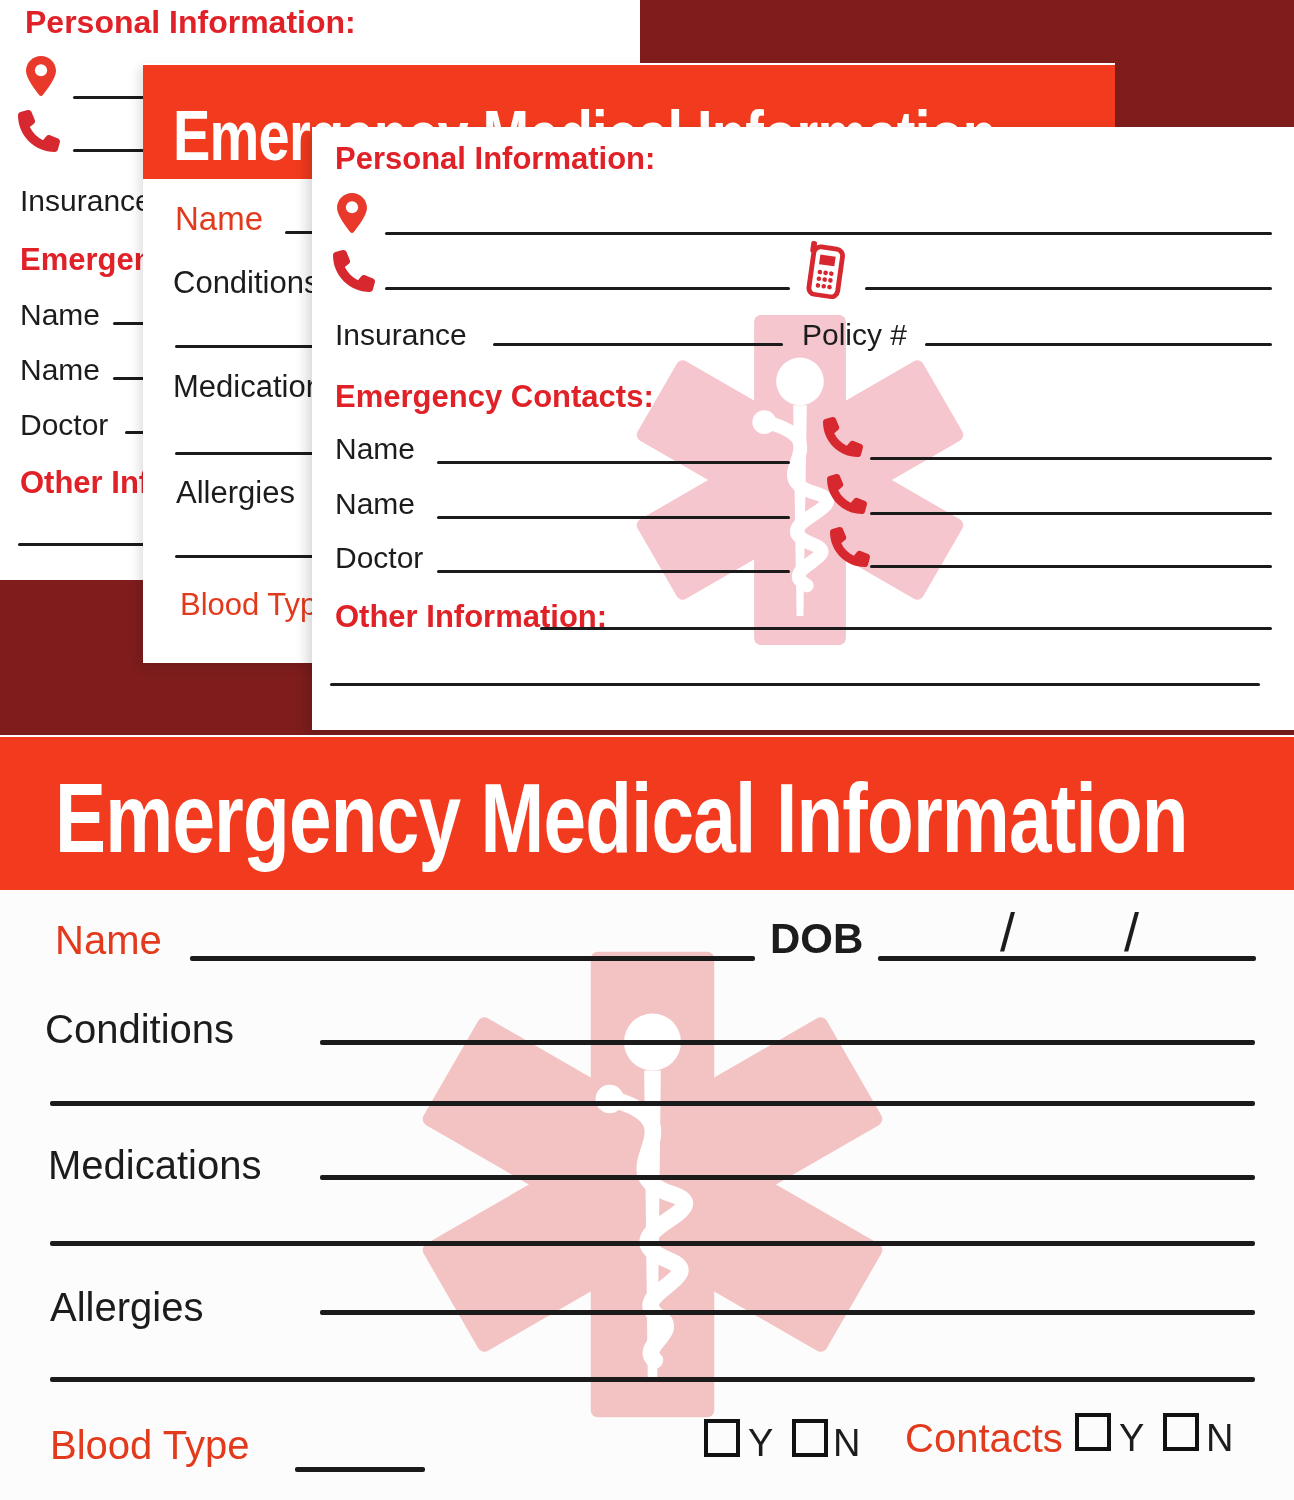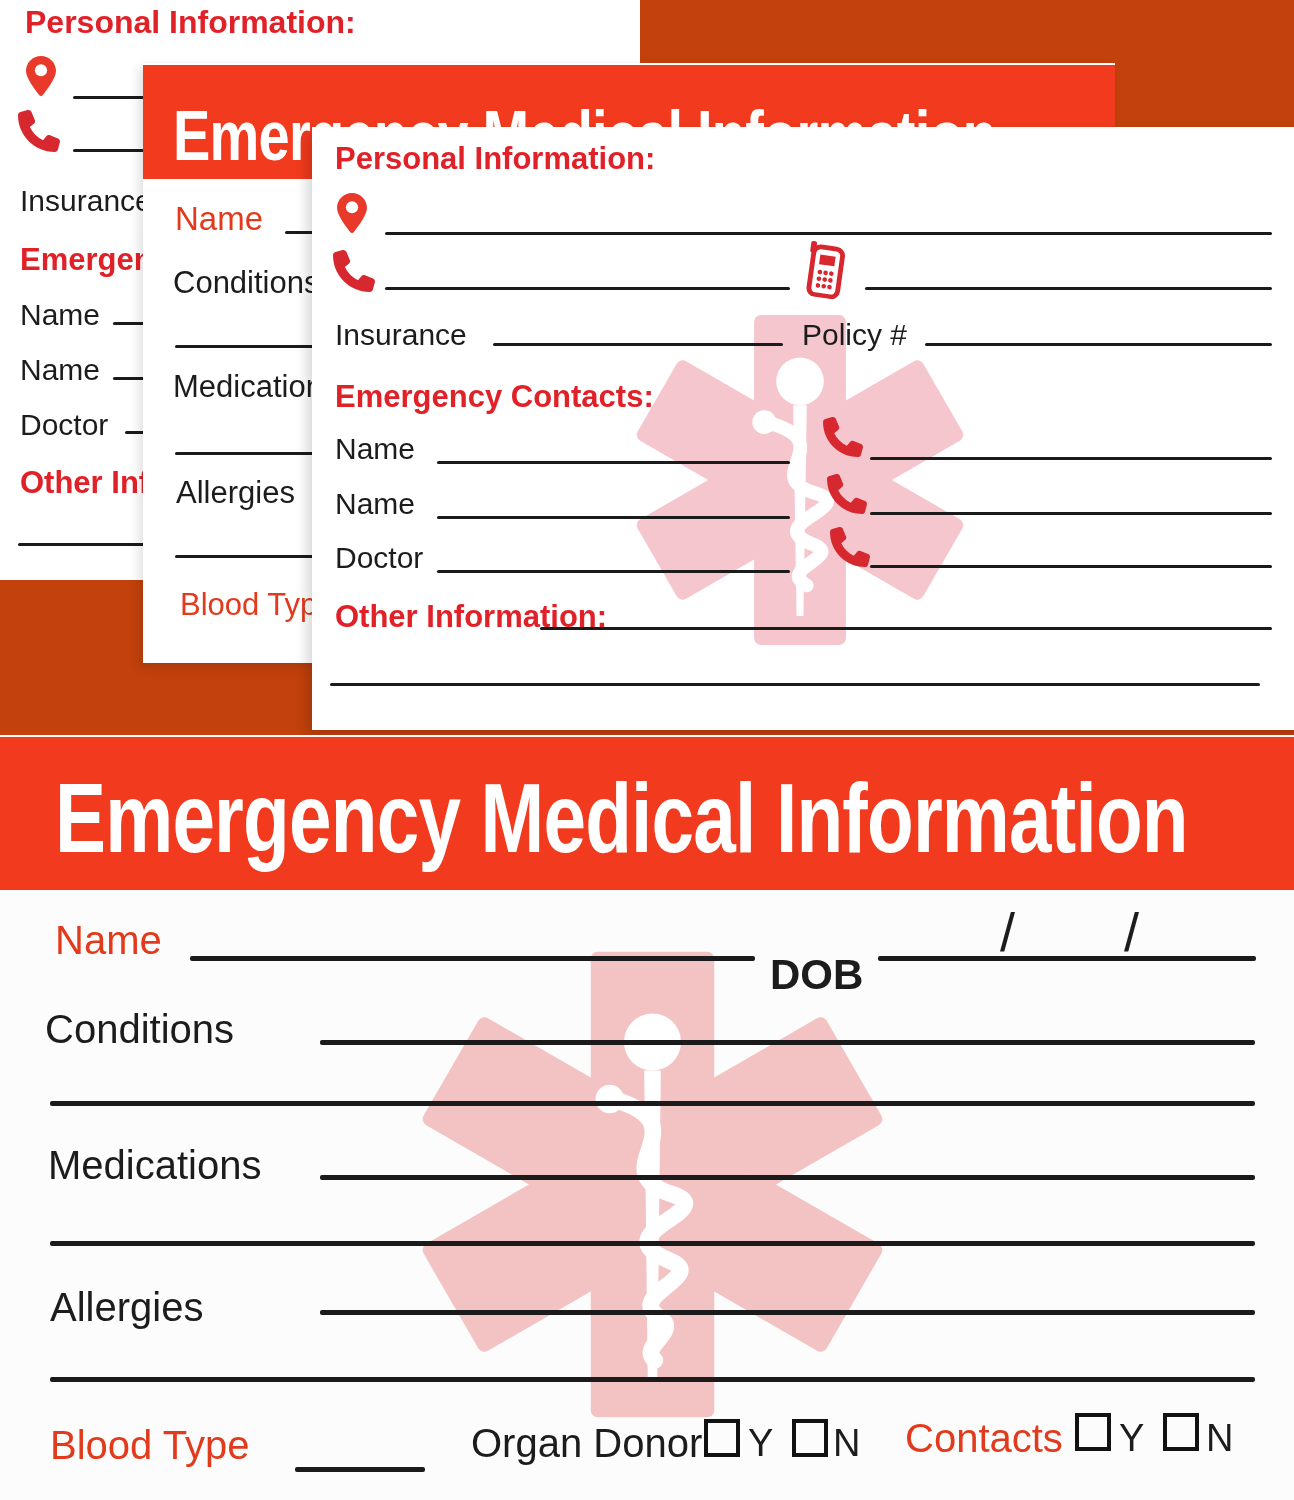--- a/index.html
+++ b/index.html
@@ -8,21 +8,21 @@
     --label-red:#e23a1c;
     --ink:#1c1c1c;
     --line:#1b1b1b;
     --pink:#f6c6ce;
     --pink2:#f2c3c2;
     --icon-red:#d7282f;
   }
   *{margin:0;padding:0;box-sizing:border-box;}
   html,body{background:#fff;}
   body{font-family:"Liberation Sans","DejaVu Sans",sans-serif;color:var(--ink);}
-  #page{position:relative;width:1294px;height:1500px;background:#c2410c;overflow:hidden;}
+  #page{position:relative;width:1294px;height:1500px;background:#7f1d1d;overflow:hidden;}
   .abs{position:absolute;}
   .card{position:absolute;background:#ffffff;}
   .ln{position:absolute;background:var(--line);height:3px;border-radius:2px;}
   .ln5{height:5px;}
   .lbl{position:absolute;font-size:30px;color:var(--ink);white-space:nowrap;line-height:1.1;}
   .hd{font-weight:bold;color:var(--heading-red);}
   .orange{color:var(--label-red);}
   .banner{position:absolute;background:var(--banner-red);overflow:hidden;}
   .banner-text{position:absolute;font-weight:bold;color:#ffffff;white-space:nowrap;
                transform-origin:left top;line-height:1;}
@@ -197,41 +197,40 @@
         <path d="M-17 -36 C 22 -25, -22 -6, 8 4 C 30 11, -22 20, 7 32 C 24 39, -12 46, 3 56 C 12 62, -6 68, 1 74" stroke="#ffffff" stroke-width="7" fill="none" stroke-linecap="round"></path>
       </svg>
     </span>
 
     <div class="banner" style="left:0;top:2px;right:0;height:153px;z-index:2;">
       <span class="banner-text" style="left:55px;top:32px;font-size:98px;transform:scaleX(0.78);letter-spacing:-1px;">Emergency Medical Information</span>
     </div>
 
     <div class="lbl orange" style="left:55px;top:183px;font-size:40px;z-index:2;">Name</div>
     <div class="ln ln5" style="left:190px;top:221px;width:565px;z-index:2;"></div>
-    <div class="lbl" style="left:770px;top:181px;font-size:42px;font-weight:bold;z-index:2;margin-top:36px;">DOB</div>
+    <div class="lbl" style="left:770px;top:181px;font-size:42px;font-weight:bold;z-index:2;">DOB</div>
     <div class="ln ln5" style="left:878px;top:221px;width:378px;z-index:2;"></div>
     <div class="lbl" style="left:1000px;top:168px;font-size:54px;z-index:2;">/</div>
     <div class="lbl" style="left:1124px;top:168px;font-size:54px;z-index:2;">/</div>
 
     <div class="lbl" style="left:45px;top:272px;font-size:40px;z-index:2;">Conditions</div>
     <div class="ln ln5" style="left:320px;top:305px;width:935px;z-index:2;"></div>
     <div class="ln ln5" style="left:50px;top:366px;width:1205px;z-index:2;"></div>
 
     <div class="lbl" style="left:48px;top:408px;font-size:40px;z-index:2;">Medications</div>
     <div class="ln ln5" style="left:320px;top:440px;width:935px;z-index:2;"></div>
     <div class="ln ln5" style="left:50px;top:506px;width:1205px;z-index:2;"></div>
 
     <div class="lbl" style="left:50px;top:550px;font-size:40px;z-index:2;">Allergies</div>
     <div class="ln ln5" style="left:320px;top:575px;width:935px;z-index:2;"></div>
     <div class="ln ln5" style="left:50px;top:642px;width:1205px;z-index:2;"></div>
 
     <div class="lbl orange" style="left:50px;top:688px;font-size:40px;z-index:2;">Blood Type</div>
     <div class="ln ln5" style="left:295px;top:732px;width:130px;z-index:2;"></div>
 
-    <div class="lbl" style="left:471px;top:686px;font-size:40px;z-index:2;">Organ Donor</div>
     <div class="cb" style="left:704px;top:684px;z-index:2;"></div>
     <div class="yn" style="left:748px;top:687px;z-index:2;">Y</div>
     <div class="cb" style="left:792px;top:684px;z-index:2;"></div>
     <div class="yn" style="left:833px;top:687px;z-index:2;">N</div>
 
     <div class="lbl orange" style="left:905px;top:681px;font-size:40px;z-index:2;">Contacts</div>
     <div class="cb" style="left:1075px;top:678px;z-index:2;"></div>
     <div class="yn" style="left:1119px;top:682px;z-index:2;">Y</div>
     <div class="cb" style="left:1163px;top:678px;z-index:2;"></div>
     <div class="yn" style="left:1206px;top:682px;z-index:2;">N</div>

